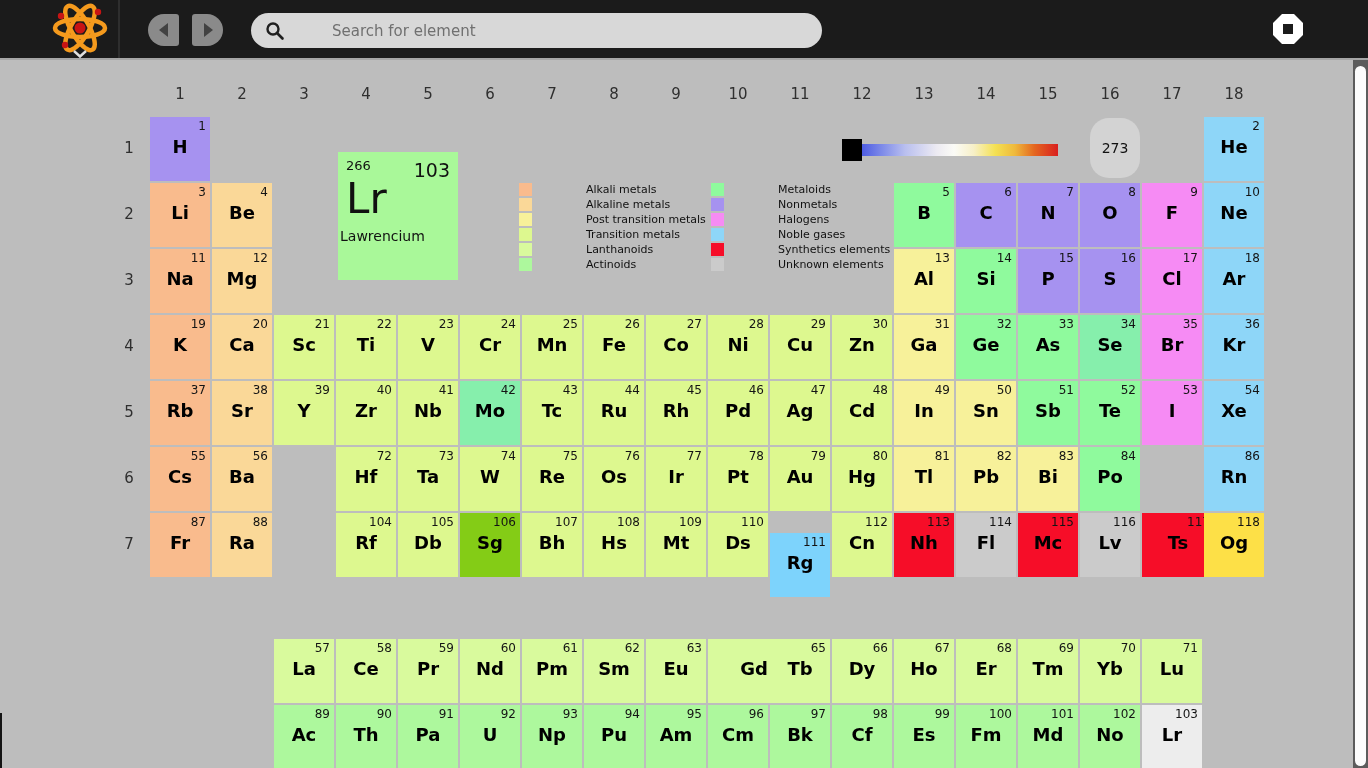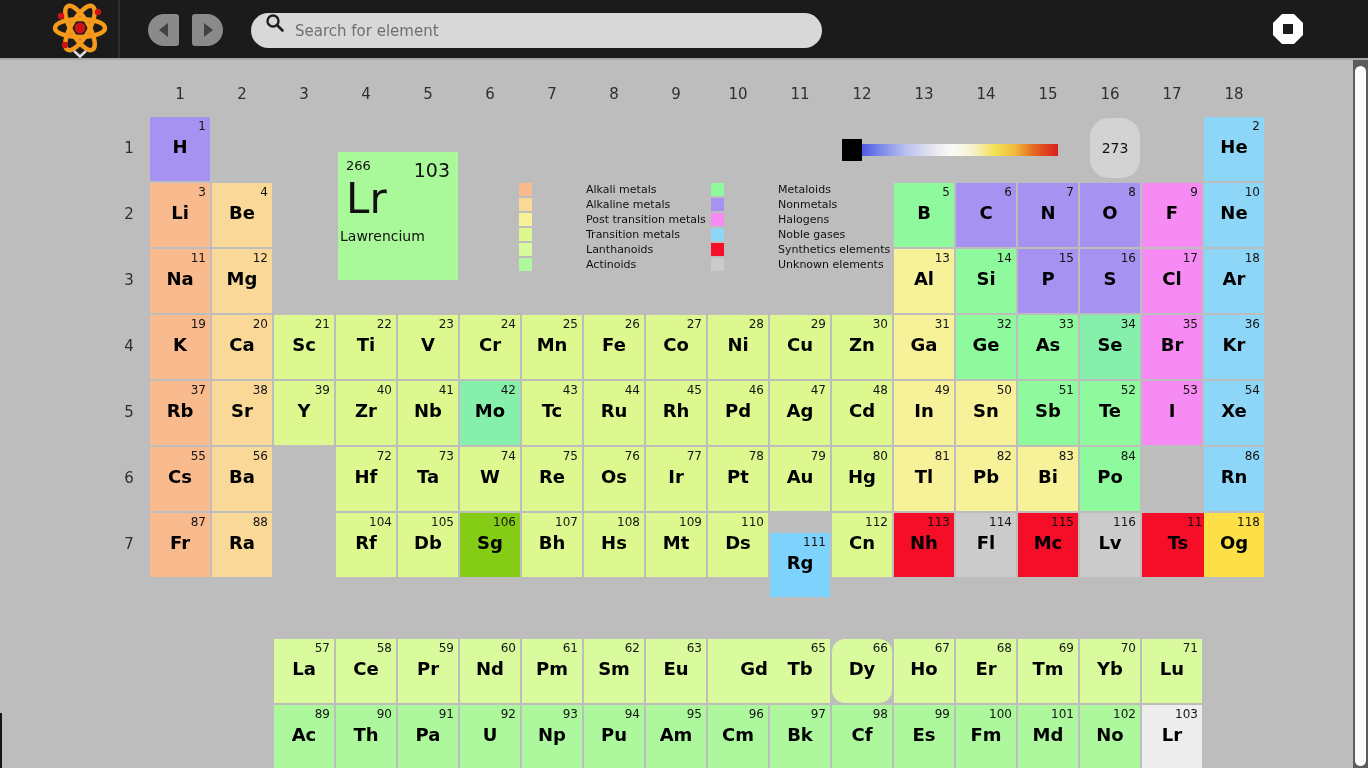--- a/index.html
+++ b/index.html
@@ -8,21 +8,21 @@
   
   .topbar{position:absolute;left:0;top:0;width:1368px;height:60px;background:#1b1b1b;
           border-bottom:2px solid #a6a6a6;box-sizing:border-box;}
   .logo-area{position:absolute;left:44px;top:0;width:72px;height:60px;cursor:pointer;}
   .tb-divider{position:absolute;left:118px;top:0;width:2px;height:58px;background:#2e2e2e;}
   .nav-btn{position:absolute;top:14px;width:31px;height:32px;background:#8a8a8a;border:none;
            padding:0;display:flex;align-items:center;justify-content:center;cursor:pointer;}
   .nav-btn.back{left:148px;border-radius:16px 3px 3px 16px;}
   .nav-btn.fwd{left:192px;border-radius:3px 16px 16px 3px;}
   .search-pill{position:absolute;left:251px;top:13px;width:571px;height:35px;background:#d8d8d8;
-               border-radius:18px;display:flex;box-sizing:border-box;padding-left:14px;}
+               border-radius:18px;display:flex;align-items:center;box-sizing:border-box;padding-left:14px;gap:37px;}
   .search-pill input{flex:1;border:none;outline:none;background:transparent;font-size:15px;
                color:#222;margin-left:8px;font-family:inherit;}
   .search-pill input::placeholder{color:#707070;}
   .stop-btn{position:absolute;left:1271px;top:12px;width:34px;height:34px;background:transparent;
             border:none;padding:0;cursor:pointer;}
   
   .glabel{position:absolute;width:60px;text-align:center;font-size:15px;color:#2f2f2f;}
   .plabel{position:absolute;width:26px;text-align:center;font-size:15px;color:#2f2f2f;}
   .tile{position:absolute;width:60px;height:64px;cursor:pointer;}
   .tnum{position:absolute;top:2px;right:4px;font-size:12px;color:#141414;}
@@ -521,21 +521,21 @@
       <div class="tsym">Eu</div>
     </div>
     <div class="tile" style="left: 708px; top: 639px; background: rgb(217, 250, 157); padding-left: 32px;">
       <div class="tnum">64</div>
       <div class="tsym">Gd</div>
     </div>
     <div class="tile" style="left: 770px; top: 639px; background: rgb(217, 250, 157);">
       <div class="tnum">65</div>
       <div class="tsym">Tb</div>
     </div>
-    <div class="tile" style="left: 832px; top: 639px; background: rgb(217, 250, 157); border-radius: 13px;">
+    <div class="tile" style="left: 832px; top: 639px; background: rgb(217, 250, 157);">
       <div class="tnum">66</div>
       <div class="tsym">Dy</div>
     </div>
     <div class="tile" style="left: 894px; top: 639px; background: rgb(217, 250, 157);">
       <div class="tnum">67</div>
       <div class="tsym">Ho</div>
     </div>
     <div class="tile" style="left: 956px; top: 639px; background: rgb(217, 250, 157);">
       <div class="tnum">68</div>
       <div class="tsym">Er</div>

